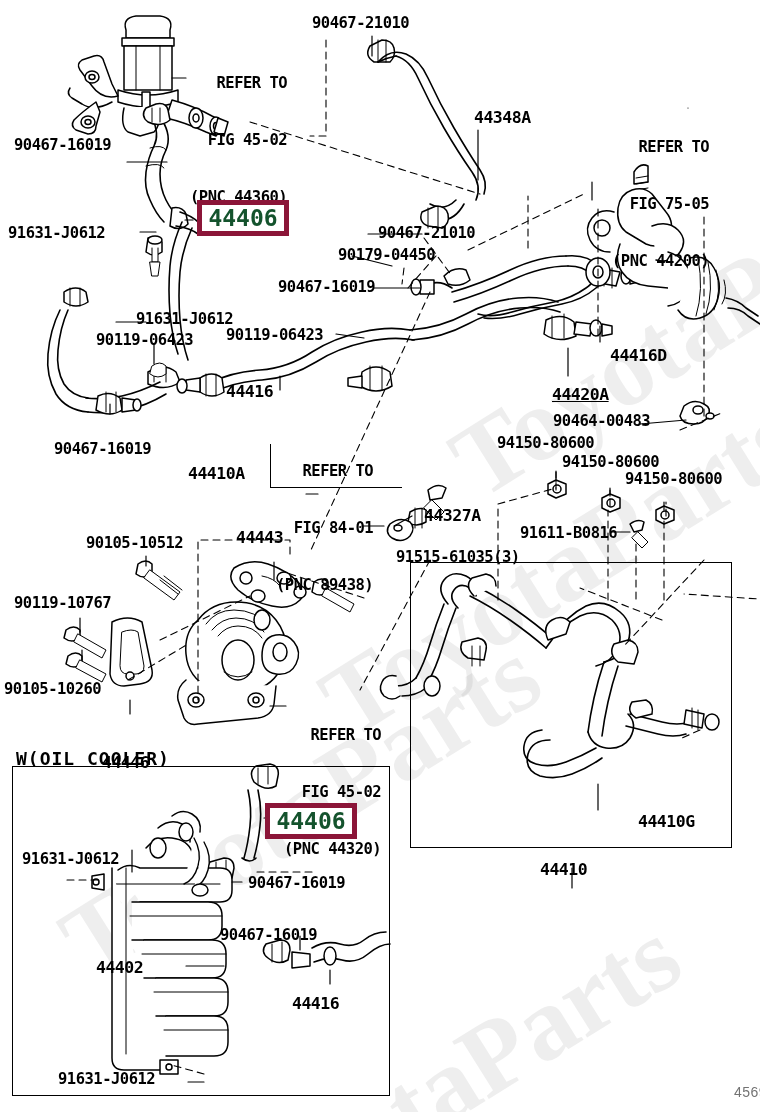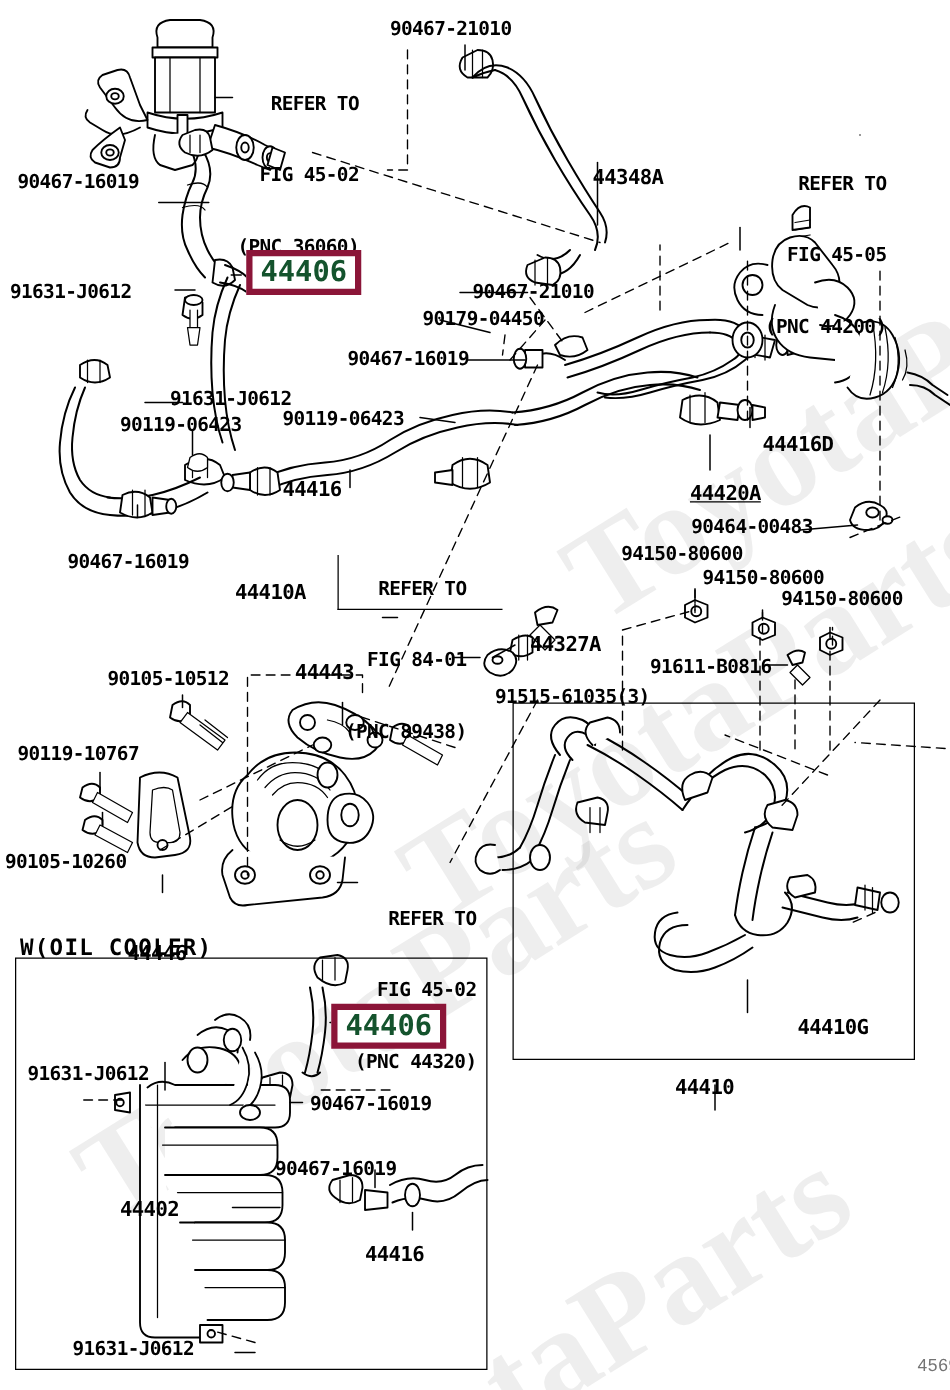--- a/index.html
+++ b/index.html
@@ -406,26 +406,26 @@
         <path d="M312 872 l-58 0"></path>
         <path d="M204 1074 l-36 -10"></path>
         <path d="M98 880 l-36 0"></path>
       </g>
     </g>
   </svg>
 
   <div class="lbl s15 multiline" style="left:190px;top:36px;">
     <div>REFER TO</div>
     <div>FIG 45-02</div>
-    <div>(PNC 36060)</div>
+    <div>(PNC 44360)</div>
   </div>
 
   <div class="lbl s15 multiline" style="left:612px;top:100px;">
     <div>REFER TO</div>
-    <div>FIG 45-05</div>
+    <div>FIG 75-05</div>
     <div>(PNC 44200)</div>
   </div>
 
   <div class="lbl s15 multiline" style="left:276px;top:424px;">
     <div>REFER TO</div>
     <div>FIG 84-01</div>
     <div>(PNC 89438)</div>
   </div>
   <div class="framebox" style="left:270px;top:444px;width:132px;height:44px;border-left:1.6px solid #000;
               border-right:none;border-top:none;border-bottom:1.6px solid #000;"></div>
@@ -438,21 +438,21 @@
 
   <div class="hl" style="left:197px;top:200px;width:92px;height:36px;">
     <span>44406</span>
   </div>
   <div class="hl" style="left:265px;top:803px;width:92px;height:36px;">
     <span>44406</span>
   </div>
 
   <div class="lbl s15" style="left:312px;top:14px;">90467-21010</div>
   <div class="lbl s15" style="left:14px;top:136px;">90467-16019</div>
-  <div class="lbl s16" style="left:474px;top:108px;margin-top:24px;">44348A</div>
+  <div class="lbl s16" style="left:474px;top:108px;">44348A</div>
   <div class="lbl s15" style="left:8px;top:224px;">91631-J0612</div>
   <div class="lbl s15" style="left:378px;top:224px;">90467-21010</div>
   <div class="lbl s15" style="left:338px;top:246px;">90179-04450</div>
   <div class="lbl s15" style="left:278px;top:278px;">90467-16019</div>
   <div class="lbl s15" style="left:136px;top:310px;">91631-J0612</div>
   <div class="lbl s15" style="left:96px;top:331px;">90119-06423</div>
   <div class="lbl s15" style="left:226px;top:326px;">90119-06423</div>
   <div class="lbl s16" style="left:226px;top:382px;">44416</div>
   <div class="lbl s15" style="left:54px;top:440px;">90467-16019</div>
   <div class="lbl s16" style="left:610px;top:346px;">44416D</div>

